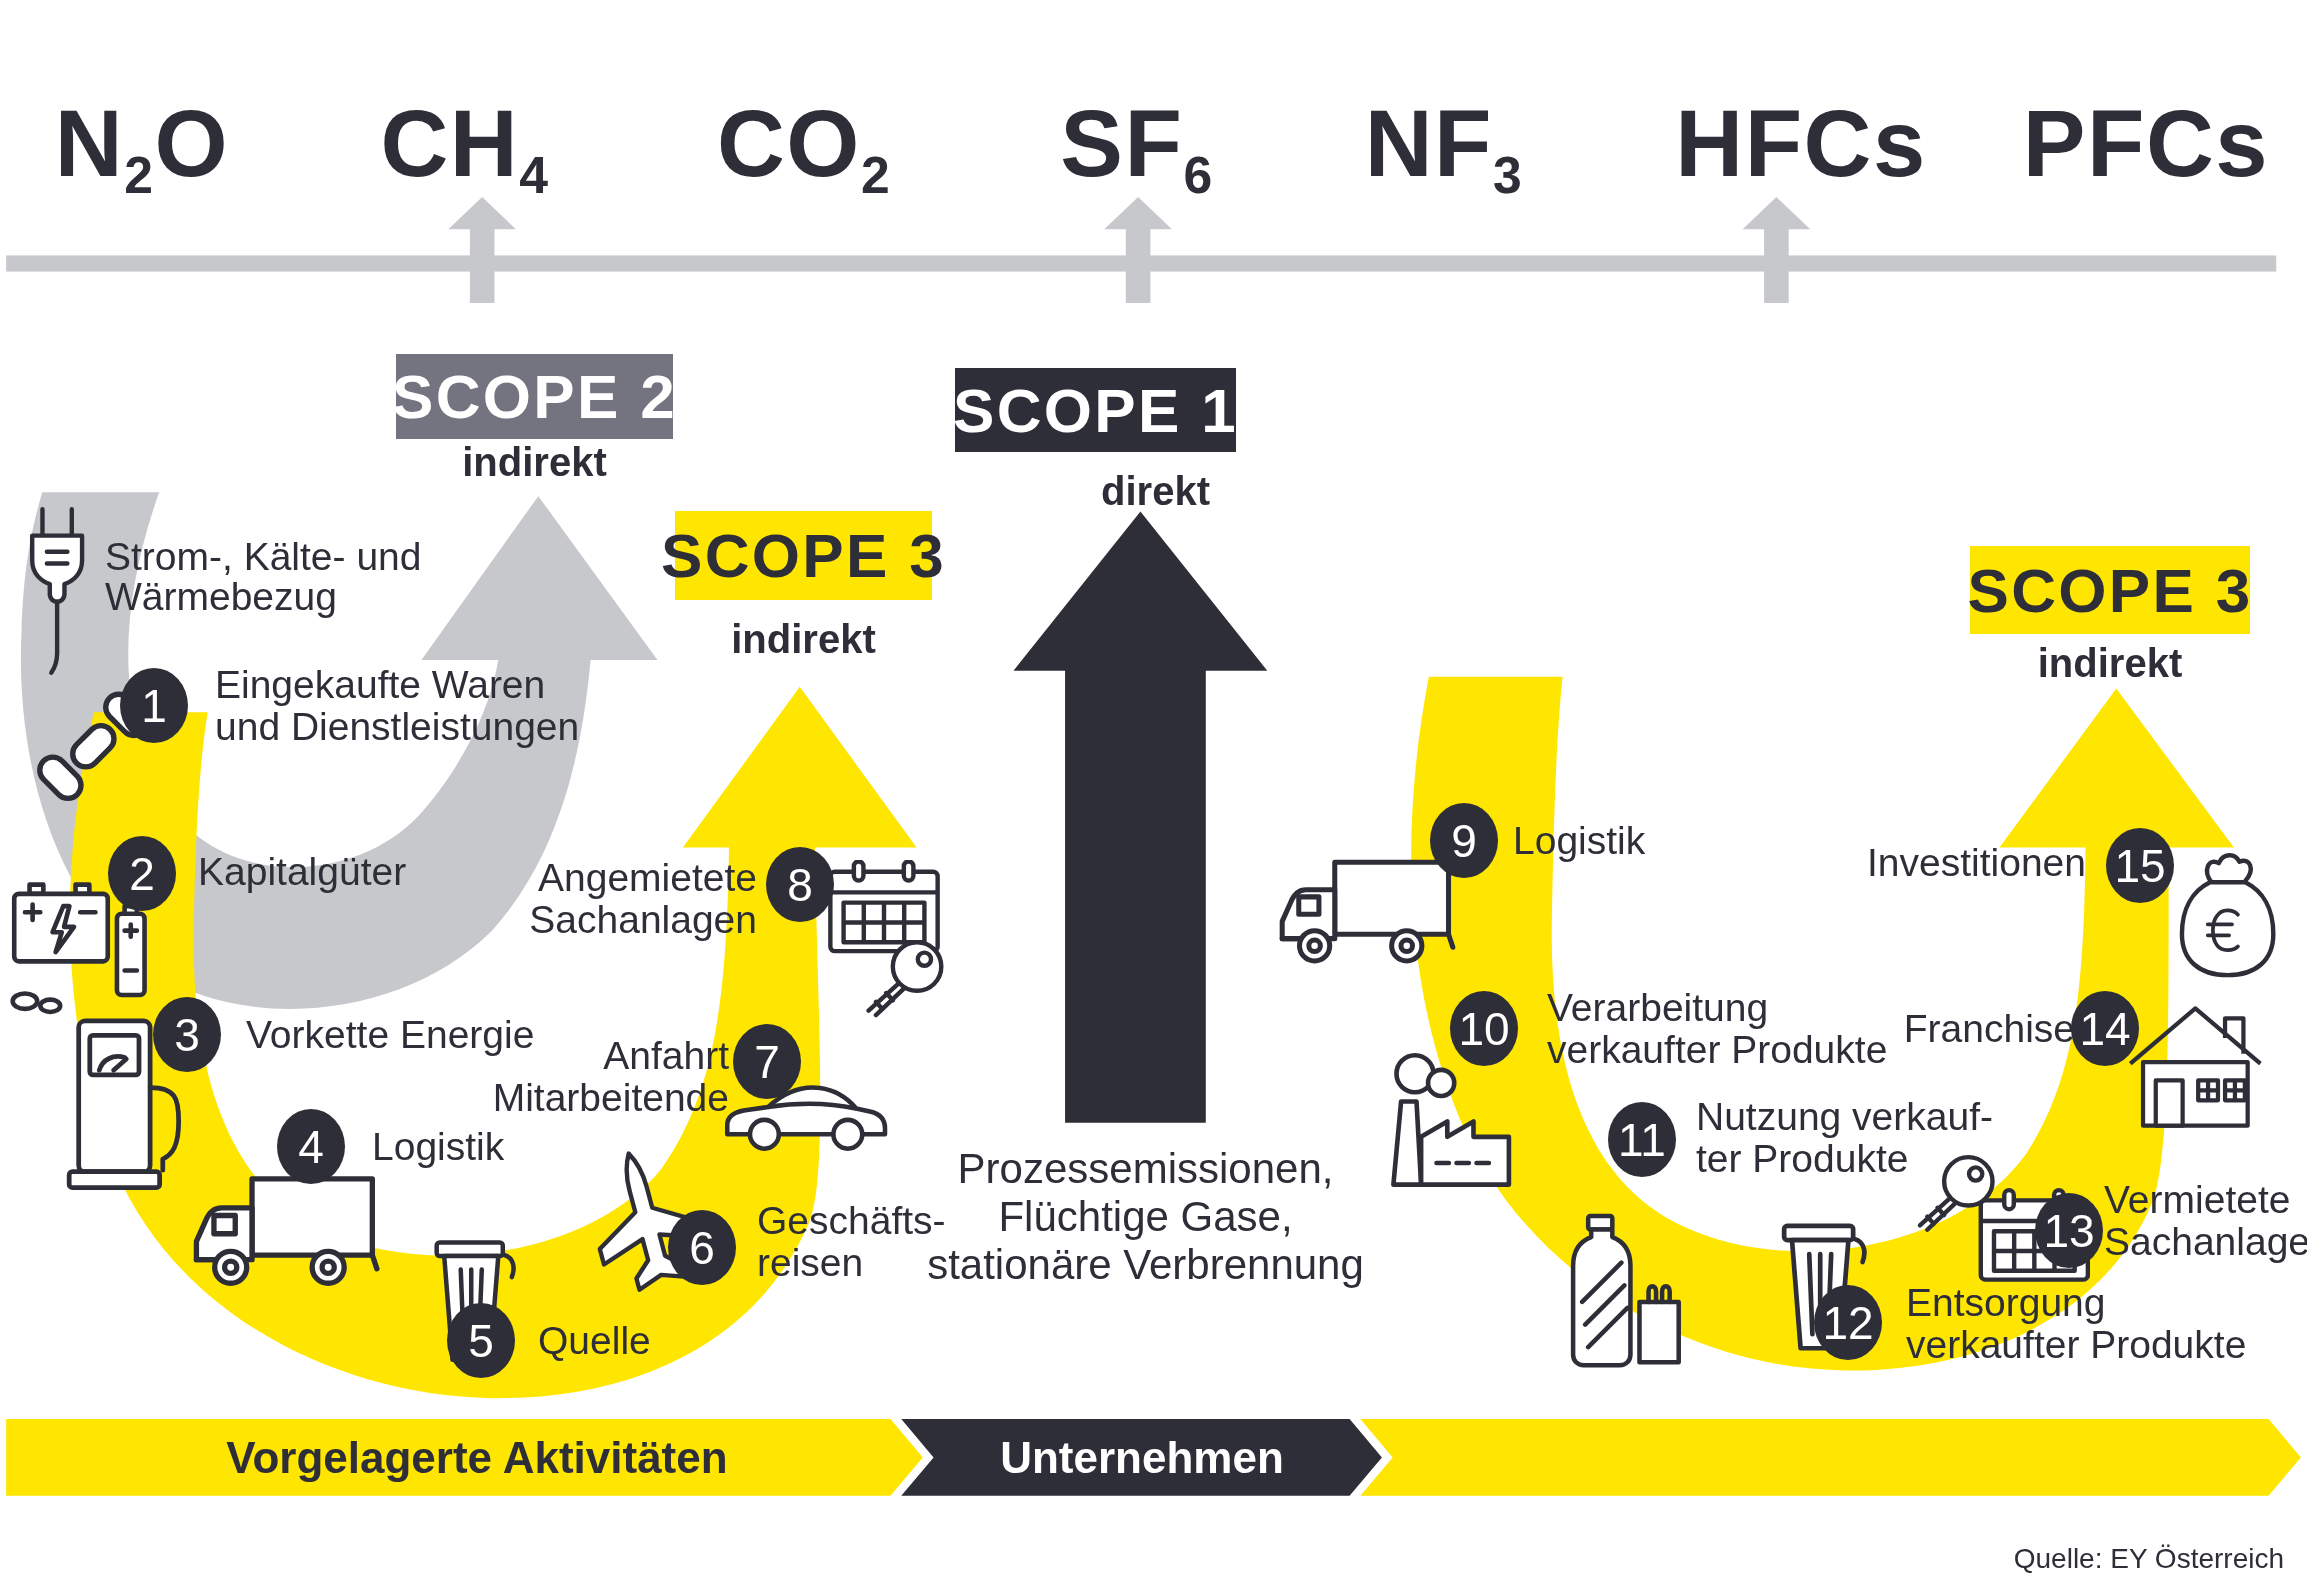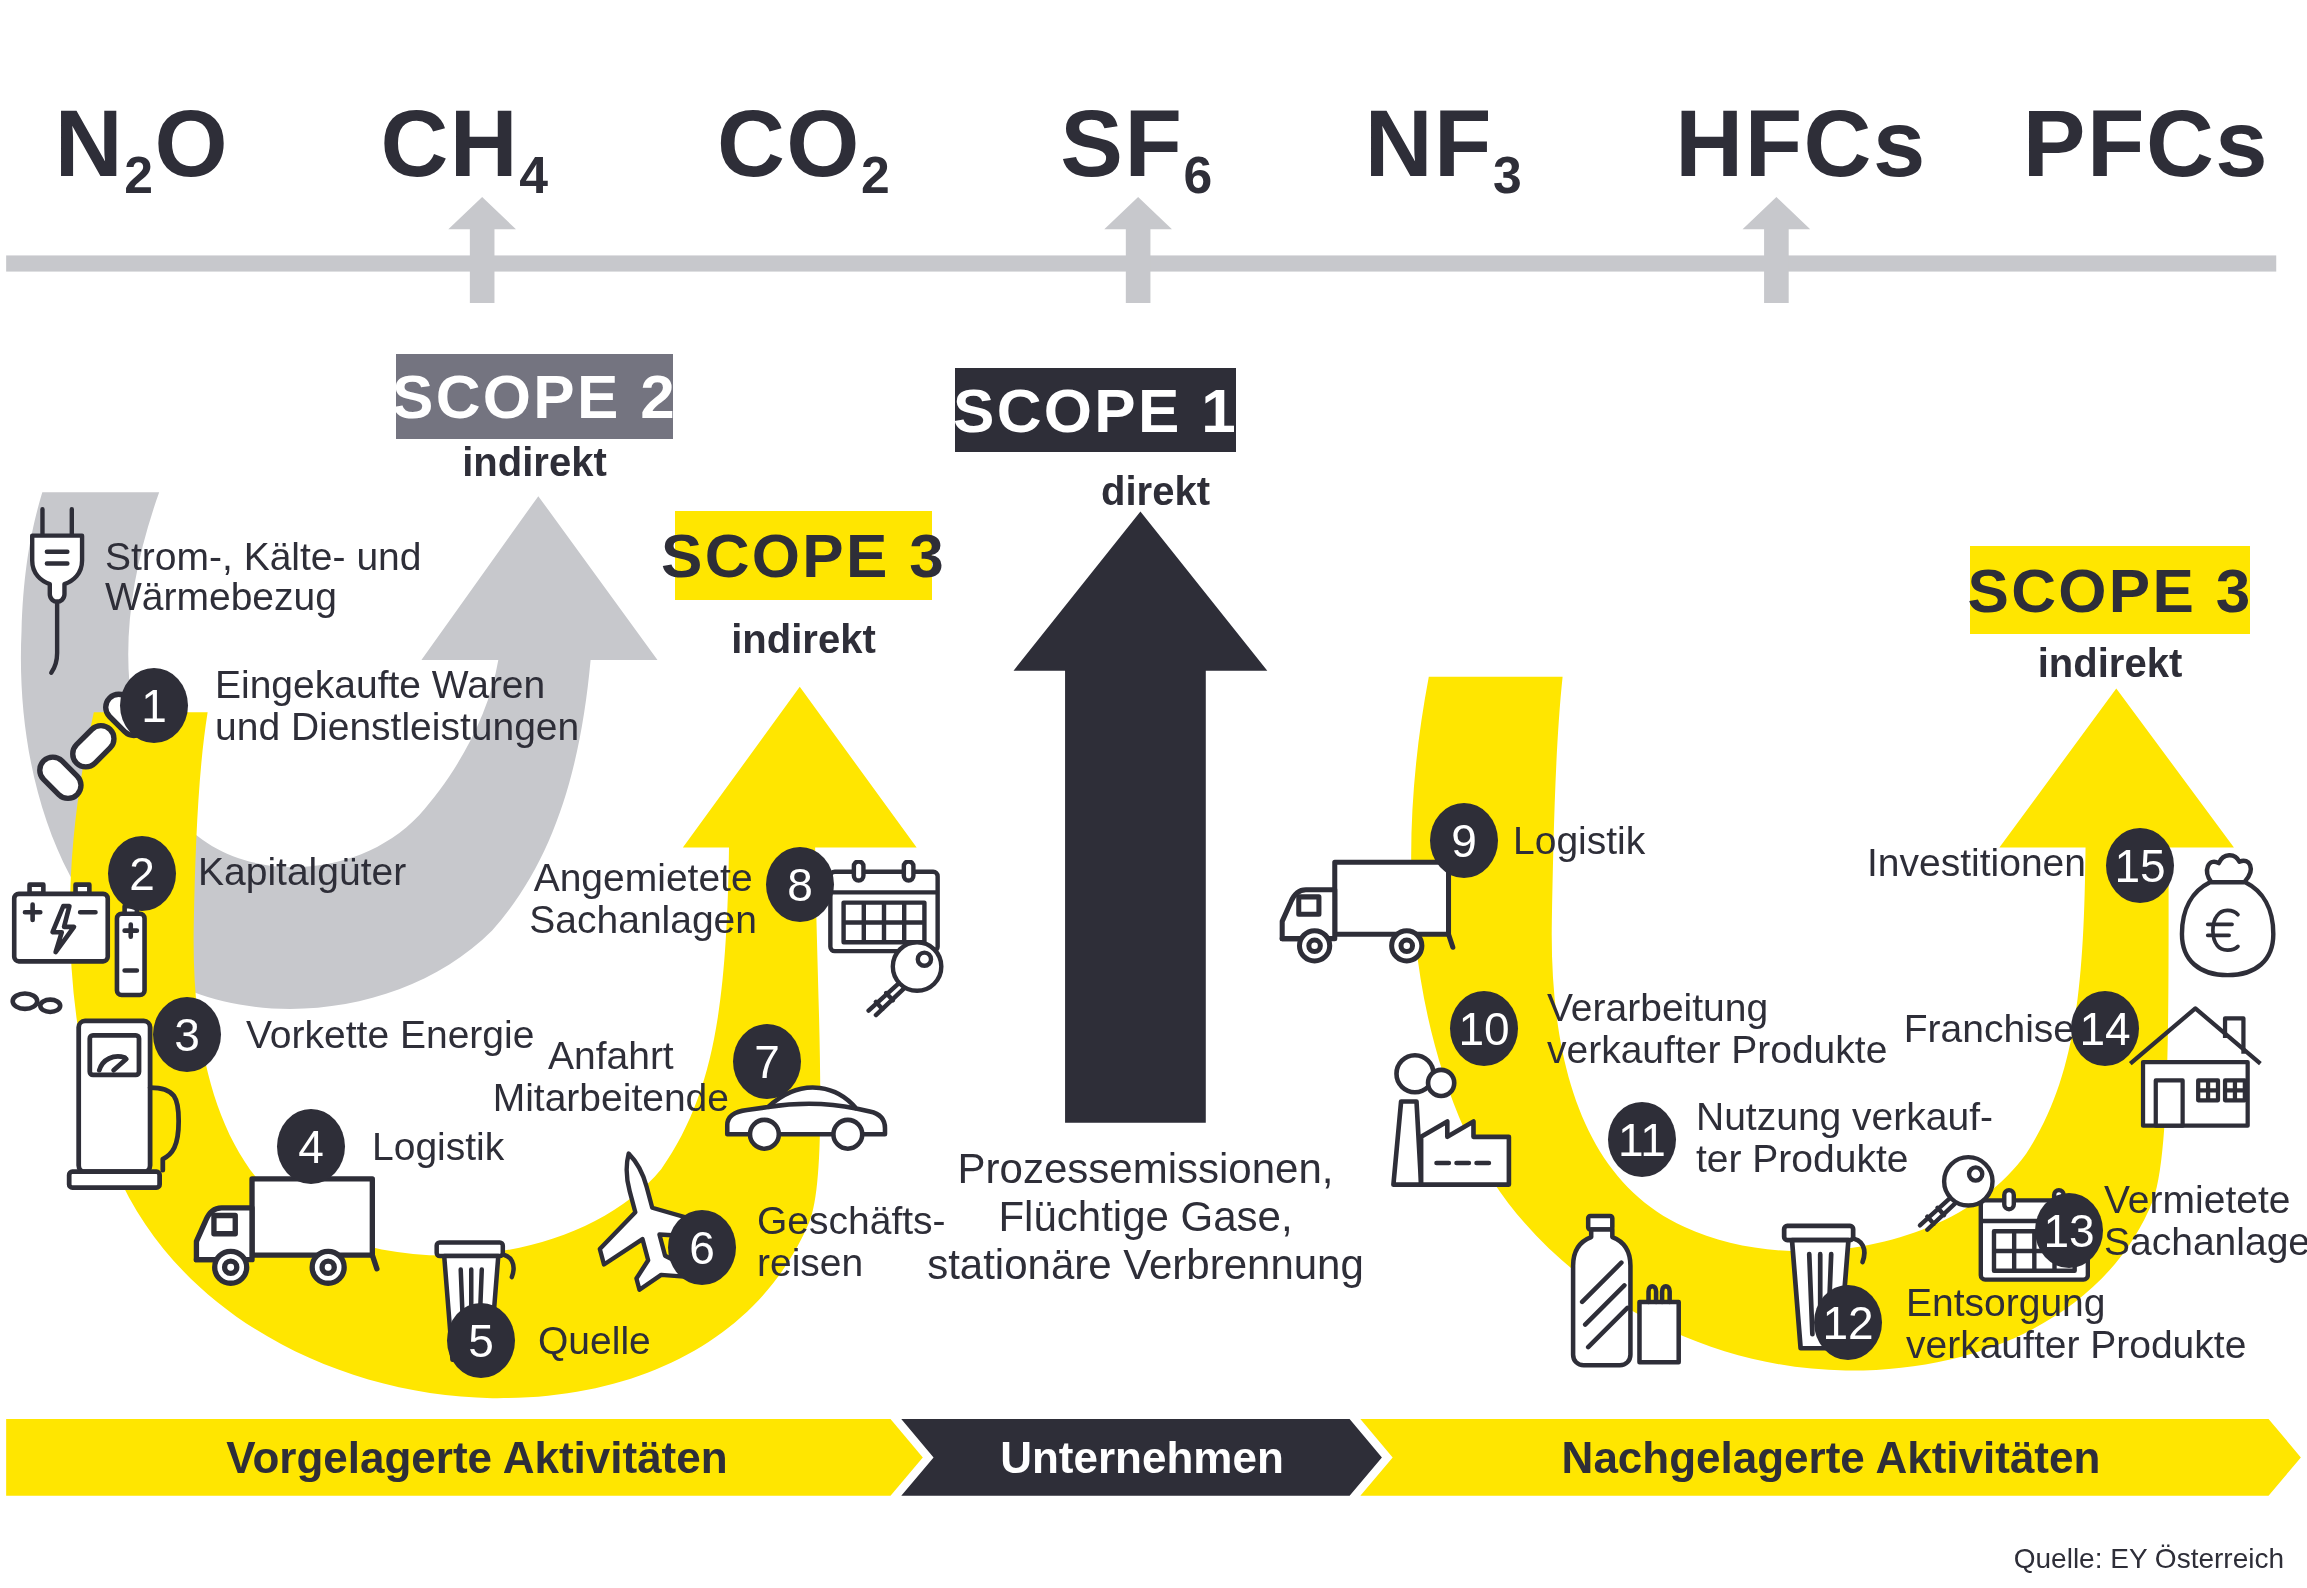--- a/index.html
+++ b/index.html
@@ -15,21 +15,21 @@
   
   .scope-box{position:absolute;display:flex;align-items:center;justify-content:center;
        font-size:62px;font-weight:700;letter-spacing:2.3px;z-index:2;white-space:nowrap;}
   .scope-kind{position:absolute;text-align:center;font-size:40px;font-weight:700;z-index:2;}
   
   .num{position:absolute;width:68px;height:75px;border-radius:50%;background:#2e2e38;color:#fff;
        display:flex;align-items:center;justify-content:center;font-size:46px;z-index:4;}
   
   .lbl{position:absolute;font-size:39px;line-height:42px;color:#2e2e38;z-index:3;}
   .lbl div{white-space:nowrap;}
-  .lbl.right{text-align:center;}
+  .lbl.right{text-align:right;}
   
   .icon{position:absolute;z-index:3;}
   
   #scope1-sources{position:absolute;left:807px;top:1145px;width:677px;text-align:center;
        font-size:42px;line-height:48px;z-index:2;}
   #scope2-source{position:absolute;left:105px;top:537px;font-size:39px;line-height:40px;z-index:3;}
   
   .banner-text{position:absolute;top:1433px;font-size:44px;font-weight:700;text-align:center;z-index:2;white-space:nowrap;}
   #credit{position:absolute;right:23px;top:1543px;font-size:28px;z-index:2;}
 </style>
@@ -363,18 +363,17 @@
       <use href="#i-moneybag"></use>
     </svg>
   <div class="num" style="left:2106px;top:828px">15</div>
   <div class="lbl right" style="right:221px;top:842px">
     <div>Investitionen</div>
       <div></div>
   </div>
 
   <div class="banner-text" style="left:31px;width:892px;color:#2e2e38">Vorgelagerte Aktivitäten</div>
   <div class="banner-text" style="left:934px;width:416px;color:#fff">Unternehmen</div>
-  <div class="banner-text" style="left:1393px;width:876px;color:#2e2e38">Nachgelagerte Aktivitäten</div>
 
   <div id="credit">Quelle: EY Österreich</div>
 
 </div>
 
 
 </body></html>

